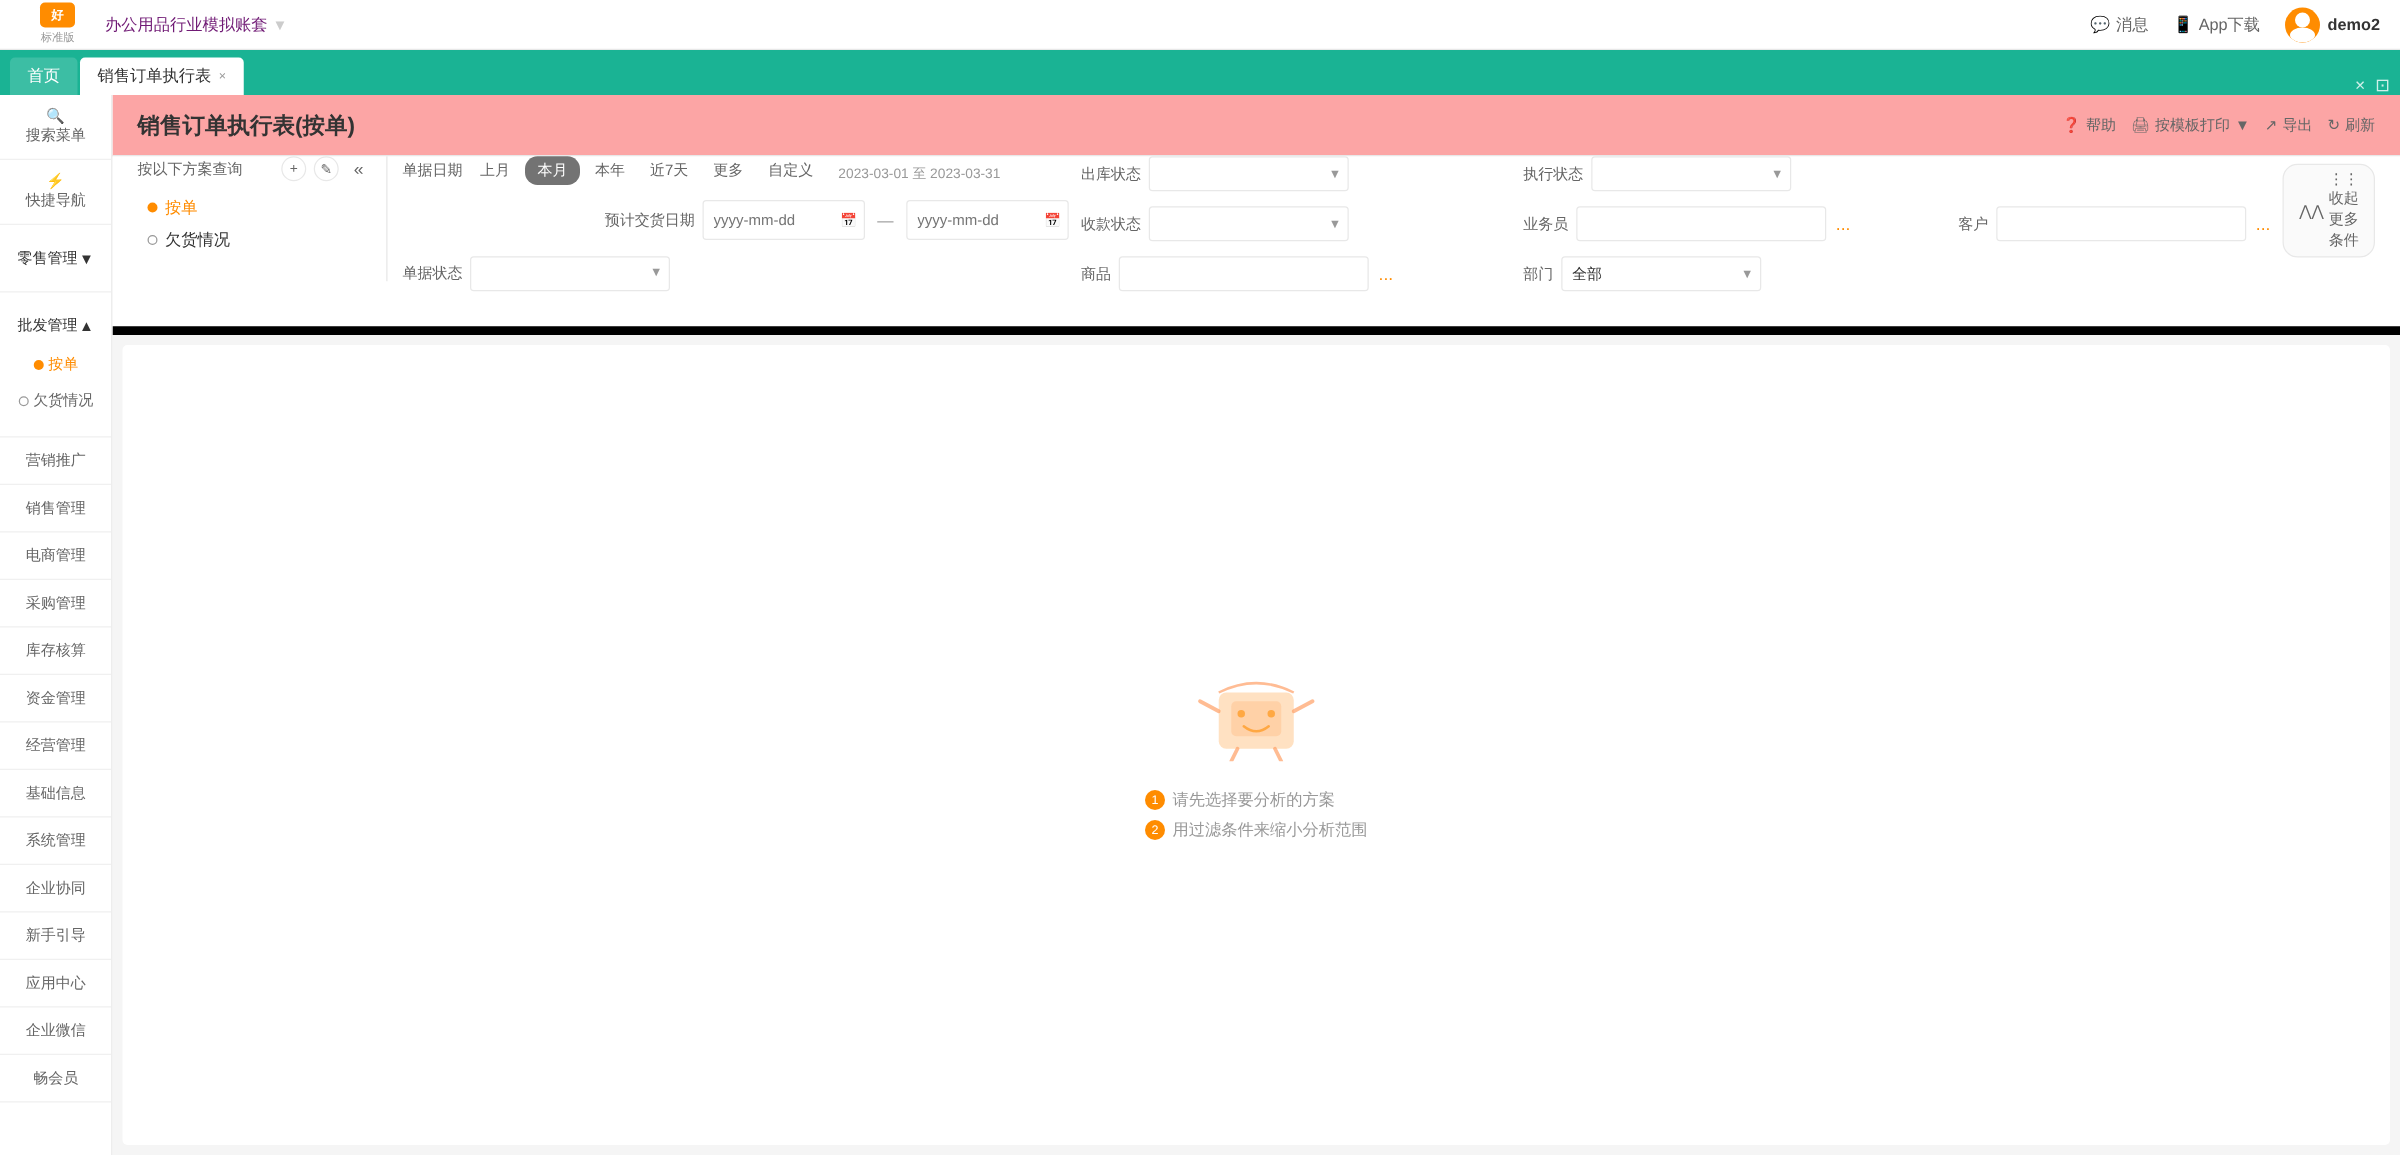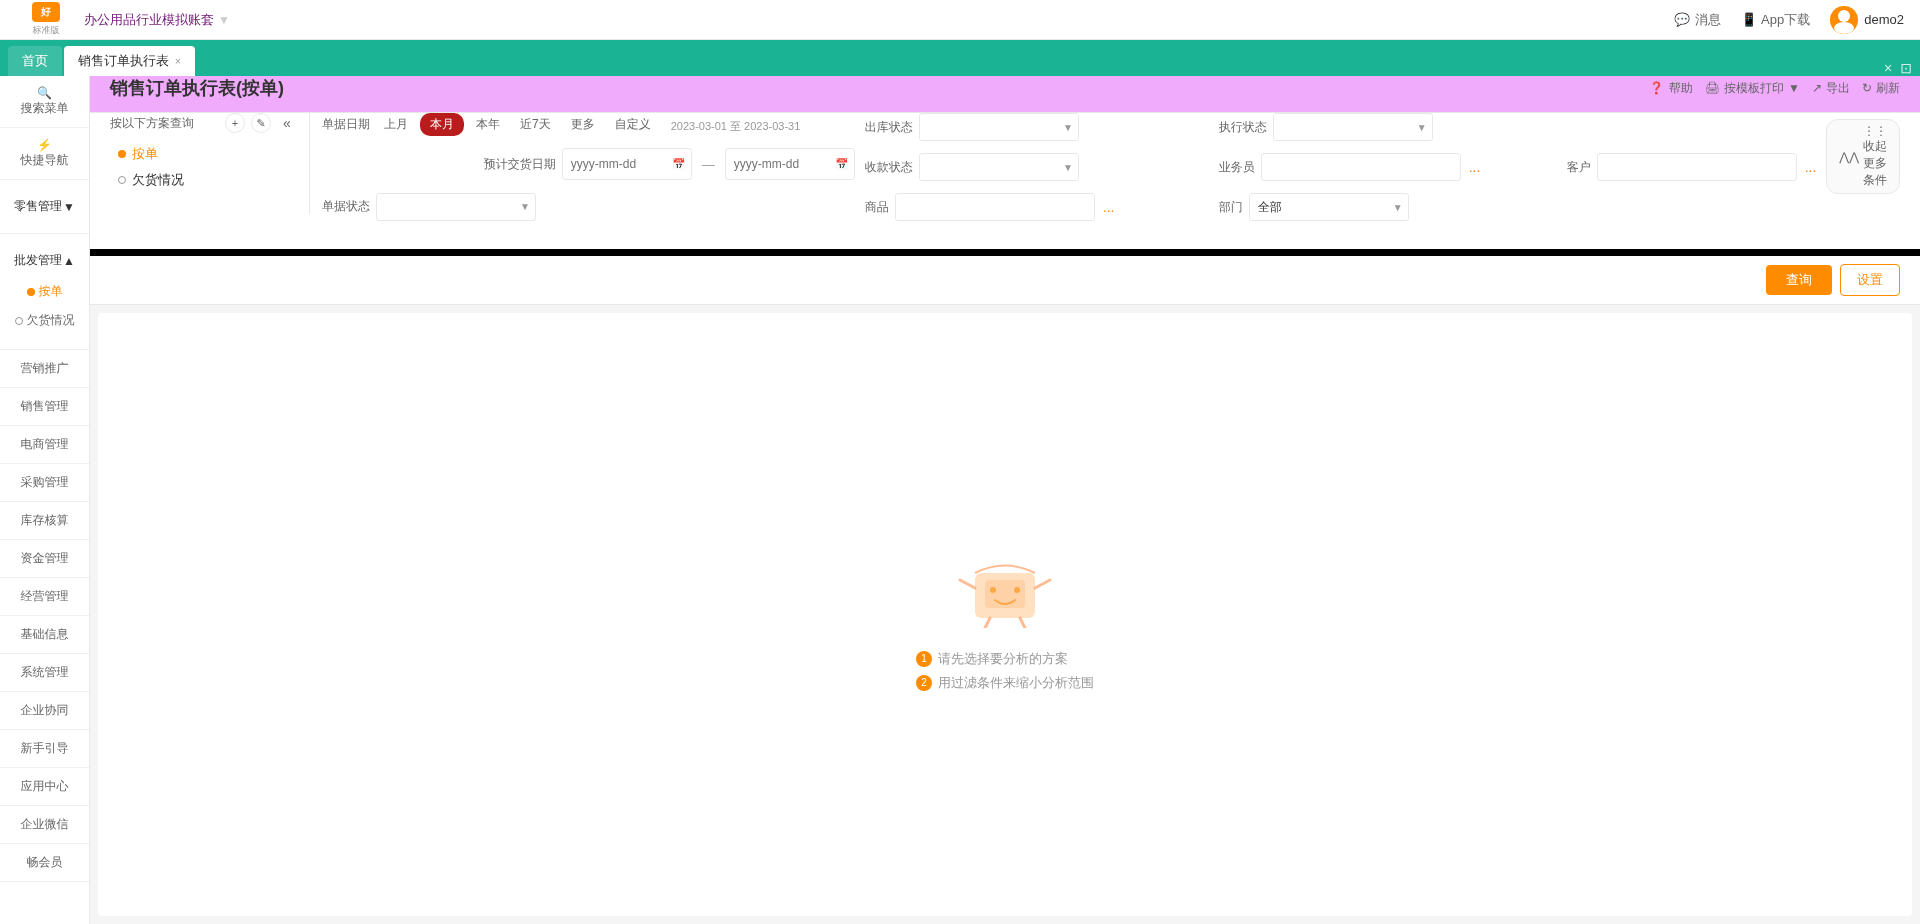--- a/index.html
+++ b/index.html
@@ -39,21 +39,21 @@
     .sidebar-subitems { padding: 0 0 4px 0; }
     .sidebar-subitem { padding: 6px 8px; font-size: 12px; color: #666; cursor: pointer; text-align: center; display: flex; align-items: center; justify-content: center; gap: 4px; }
     .sidebar-subitem.active-sub { color: #ff8c00; }
     .orange-dot { width: 8px; height: 8px; border-radius: 50%; background: #ff8c00; display: inline-block; flex-shrink: 0; }
     .gray-dot { width: 8px; height: 8px; border-radius: 50%; border: 1px solid #999; display: inline-block; flex-shrink: 0; }
 
     
     .content-area { flex: 1; display: flex; flex-direction: column; overflow: hidden; background: #f5f5f5; }
 
     
-    .page-header { background: #f0abfc; padding: 0 20px 0 20px; border-bottom: 1px solid #e8e8e8; flex-shrink: 0; }
+    .page-header { background: #fca5a5; padding: 12px 20px 0 20px; border-bottom: 1px solid #e8e8e8; flex-shrink: 0; }
     .page-title-row { display: flex; align-items: center; justify-content: space-between; margin-bottom: 12px; }
     .page-title { font-size: 18px; font-weight: bold; color: #333; }
     .page-actions { display: flex; align-items: center; gap: 12px; }
     .action-link { display: flex; align-items: center; gap: 4px; color: #666; font-size: 12px; cursor: pointer; }
 
     
     .filter-panel { background: #fff; padding: 0 20px 20px 20px; border-bottom: 7px solid #000000; flex-shrink: 0; }
     .filter-section { display: flex; align-items: flex-start; gap: 12px; margin-bottom: 8px; }
     .filter-left { width: 200px; flex-shrink: 0; border-right: 1px solid #e8e8e8; padding-right: 12px; min-height: 100px; }
     .filter-left-header { display: flex; align-items: center; justify-content: space-between; margin-bottom: 8px; }
@@ -63,21 +63,21 @@
     .collapse-btn { width: 20px; height: 20px; display: flex; align-items: center; justify-content: center; cursor: pointer; color: #666; font-size: 14px; }
     .scheme-item { display: flex; align-items: center; gap: 6px; padding: 4px 8px; cursor: pointer; border-radius: 4px; }
     .scheme-item.active-scheme { color: #ff8c00; }
 
     .filter-right { flex: 1; display: flex; flex-direction: row; gap: 10px; }
     .filter-row { display: flex; align-items: center; gap: 12px; flex-wrap: wrap; }
     .filter-item { display: flex; align-items: center; gap: 6px; }
     .filter-label { font-size: 12px; color: #666; white-space: nowrap; flex-shrink: 0; }
     .filter-date-range { display: flex; align-items: center; gap: 4px; text-align: right; }
     .date-btn { padding: 3px 8px; font-size: 12px; color: #666; cursor: pointer; border-radius: 3px; }
-    .date-btn.active-date { background: #b91c1c; color: #fff; border-radius: 10px; padding: 3px 10px; }
+    .date-btn.active-date { background: #737373; color: #fff; border-radius: 10px; padding: 3px 10px; }
     .filter-input { height: 28px; border: 1px solid #e8e8e8; border-radius: 3px; padding: 0 8px; font-size: 12px; color: #333; background: #fff; min-width: 140px; }
     .filter-select { height: 28px; border: 1px solid #e8e8e8; border-radius: 3px; padding: 0 24px 0 8px; font-size: 12px; color: #333; background: #fff; min-width: 160px; cursor: pointer; appearance: none; -webkit-appearance: none; background-image: none; }
     .filter-select-wrap { position: relative; display: inline-flex; align-items: center; }
     .filter-select-wrap .chevron { position: absolute; right: 6px; pointer-events: none; color: #999; font-size: 10px; }
     .filter-more-icon { color: #ff8c00; font-size: 14px; cursor: pointer; margin-left: 2px; }
     .date-separator { color: #999; }
     .date-input-wrap { position: relative; display: inline-flex; align-items: center; }
     .date-input-wrap .cal-icon { position: absolute; right: 6px; pointer-events: none; color: #999; font-size: 11px; }
     .date-input { height: 32px; border: 1px solid #e8e8e8; border-radius: 3px; padding: 0 24px 0 8px; font-size: 12px; color: #0f172a; background: #fff; width: 130px; }
 
@@ -120,21 +120,21 @@
   </div>
   <div class="topbar-right">
     <div class="topbar-action">
       <span>💬</span>
       <span>消息</span>
     </div>
     <div class="topbar-action">
       <span>📱</span>
       <span>App下载</span>
     </div>
-    <div style="display:flex;align-items:center;gap:6px;">
+    <div style="display:flex;align-items:center;gap:6px;font-weight:bold;">
       <div class="user-avatar">
         <svg width="28" height="28" viewBox="0 0 28 28">
             <circle cx="14" cy="10" r="6" fill="#fff"></circle>
             <ellipse cx="14" cy="22" rx="10" ry="6" fill="#fff"></ellipse>
           </svg>
       </div>
       <span class="user-name">demo2</span>
     </div>
   </div>
 </div>
@@ -395,24 +395,20 @@
             <button class="collapse-more-btn">
               <span>⋀⋀</span>
               <span>⋮⋮ 收起更多条件</span>
             </button>
           </div>
 
         </div>
       </div>
     </div>
 
-    <div class="action-bar">
-      <button class="btn-query">查询</button>
-      <button class="btn-settings">设置</button>
-    </div>
 
     <div class="data-area">
       <div class="empty-state">
         <div class="empty-icon">
           <svg width="100" height="90" viewBox="0 0 100 90">
 
             <rect x="20" y="35" width="60" height="45" rx="6" fill="#ffd4a8" opacity="0.7"></rect>
 
             <path d="M20 35 Q50 20 80 35" fill="none" stroke="#ffa066" stroke-width="2" opacity="0.7"></path>
 

